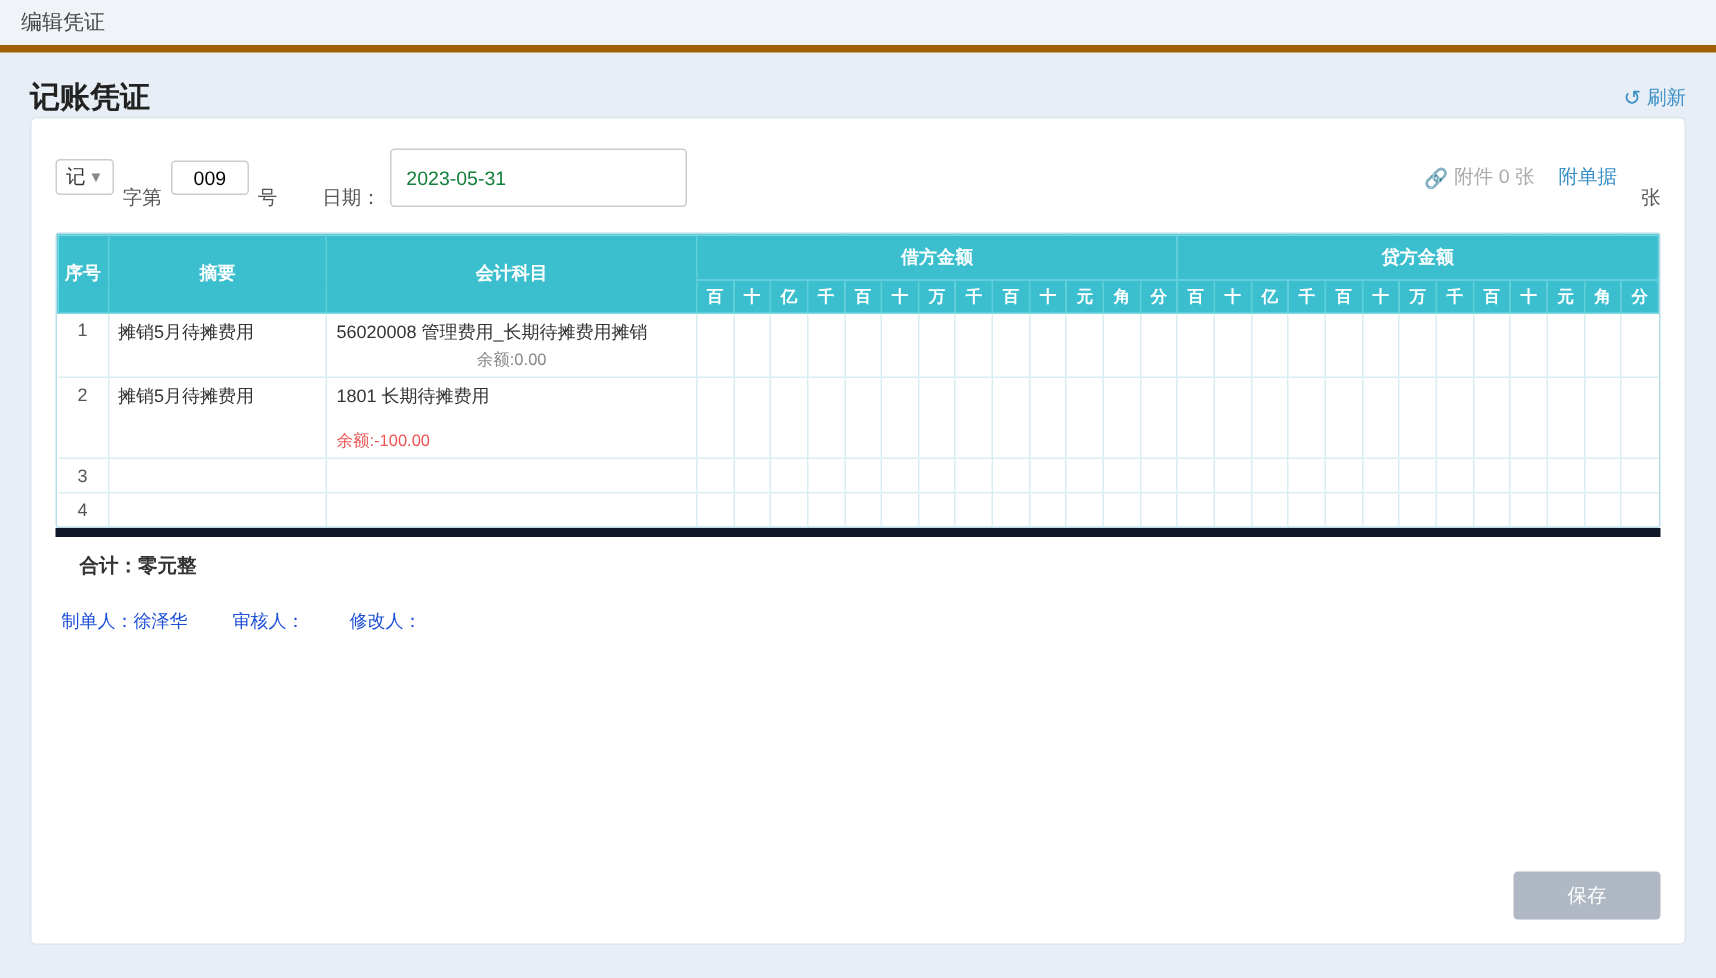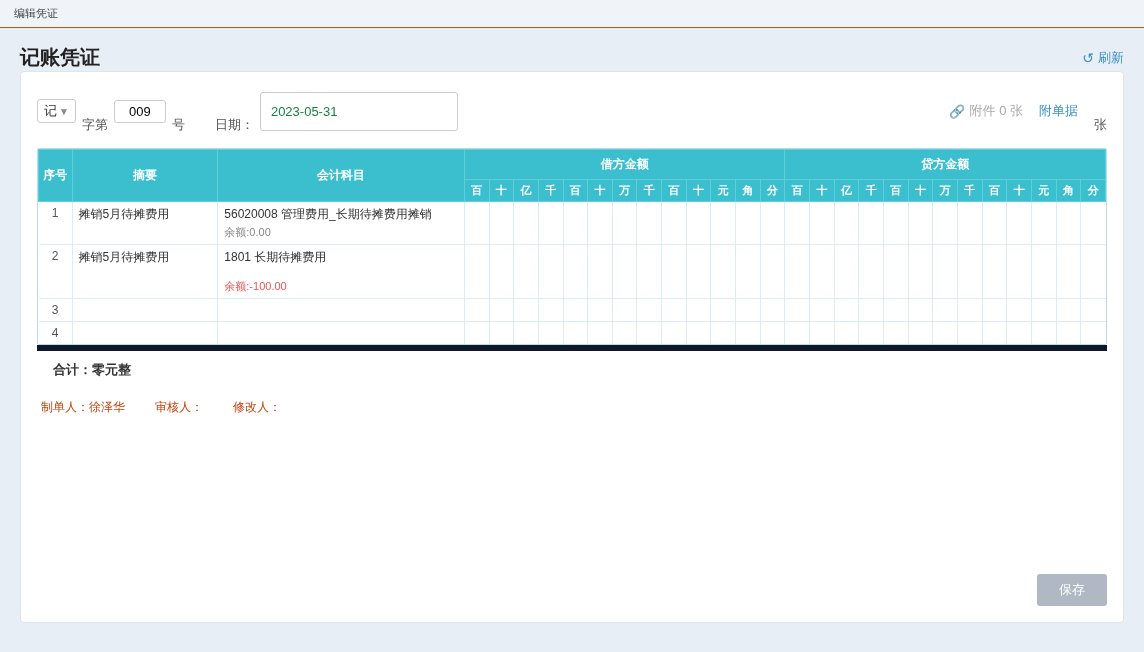--- a/index.html
+++ b/index.html
@@ -7,23 +7,23 @@
       font-family: 'Microsoft YaHei', Arial, sans-serif;
       font-size: 13px;
       background: #e8eef5;
       color: #333;
       width: 1144px;
       height: 652px;
       overflow: hidden;
     }
     .title-bar {
       background: #f0f4f8;
-      border-bottom: 1px solid #a16207;
+      border-bottom: 5px solid #a16207;
       padding: 6px 14px;
-      font-size: 11px;
+      font-size: 14px;
       color: #444;
     }
     .main-area {
       padding: 16px 20px;
       height: calc(652px - 32px);
       overflow: hidden;
     }
     .page-header {
       display: flex;
       justify-content: space-between;
@@ -169,50 +169,51 @@
     .td-amount {
       width: 22px;
       min-width: 18px;
       text-align: center;
       border-right: 1px solid #d8eef2;
     }
     .balance-text {
       font-size: 11px;
       color: #888;
       margin-top: 2px;
+      text-align: center;
     }
     .balance-negative {
       font-size: 11px;
       color: #e55;
       margin-top: 13px;
     }
     .total-row {
       padding: 10px 16px;
       font-size: 13px;
       font-weight: bold;
       border-top: 6px solid #0f172a;
       background: #fff;
     }
     .footer-row {
       display: flex;
       align-items: center;
       gap: 30px;
       padding: 10px 4px 4px 4px;
-      color: #c2410c;
+      color: #1d4ed8;
       font-size: 12px;
     }
     .save-btn {
       position: absolute;
       bottom: 16px;
       right: 16px;
       background: #b0b8c4;
       color: #fff;
       border: none;
       border-radius: 3px;
-      padding: 7px 22px;
+      padding: 7px 36px;
       font-size: 13px;
       cursor: pointer;
     }
     
     .th-main {
       background: #3bbfcf;
       color: #fff;
     }
     .th-seq { width: 30px; }
     .th-summary { width: 130px; }

